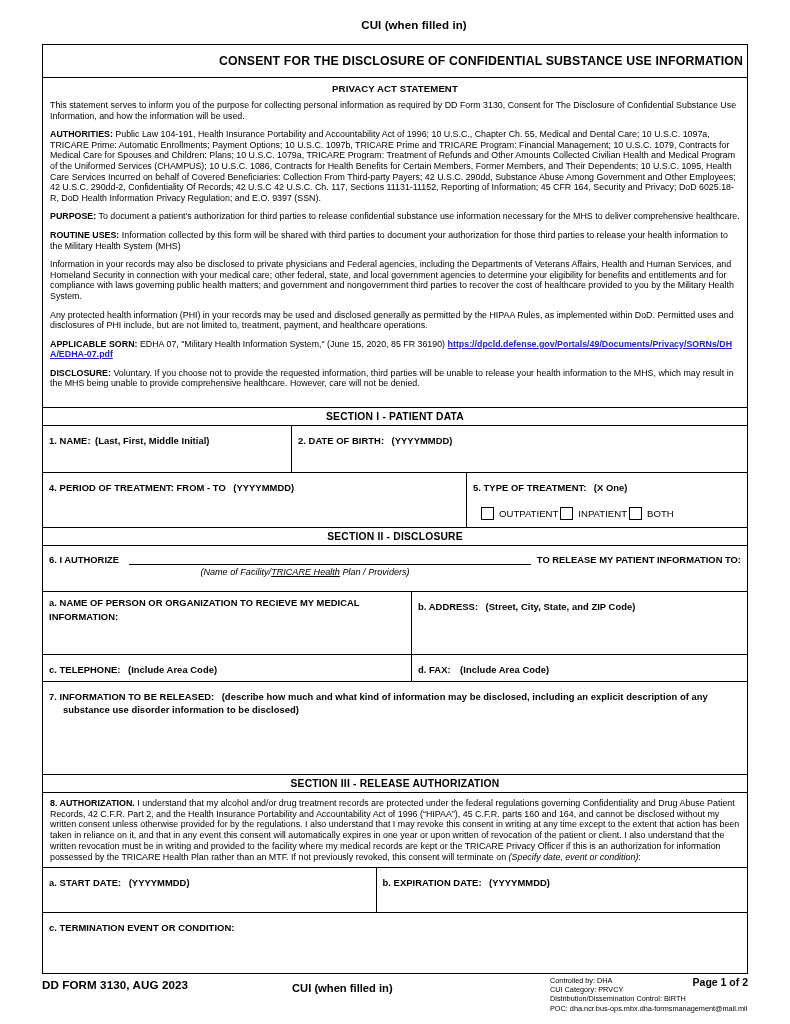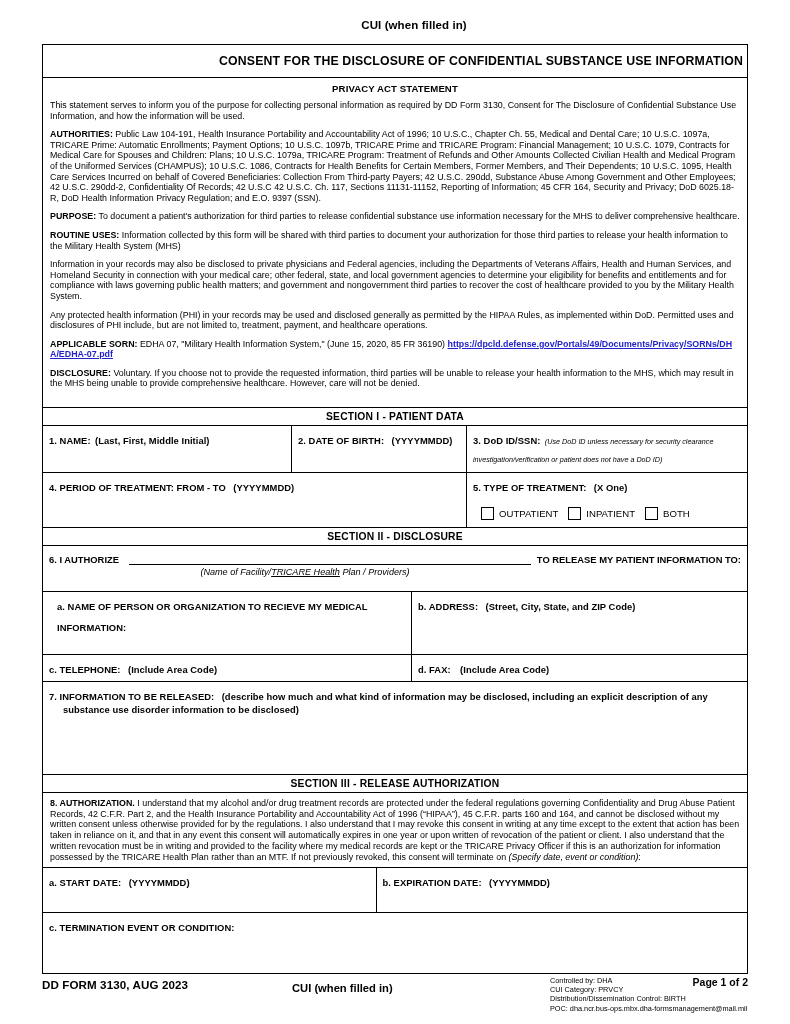--- a/index.html
+++ b/index.html
@@ -149,21 +149,21 @@
     padding-right: 180px;
   }
   .auth-sub u { text-decoration: underline; }
 
   
   .chk-row {
     display: flex;
     align-items: center;
     margin-top: 12px;
     margin-left: 8px;
-    gap: 10px;
+    gap: 2px;
   }
   .chk-item { display: flex; align-items: center; }
   .chk-box {
     width: 13px;
     height: 13px;
     border: 1.4px solid #000;
     box-sizing: border-box;
     margin-right: 5px;
     background: #fff;
   }
@@ -250,24 +250,20 @@
     <div class="section-bar">SECTION I - PATIENT DATA</div>
 
     <div class="row">
       <div class="cell h-name" style="width:248px;">
         <span class="lbl">1. NAME:</span>
         <span class="lbl it">(Last, First, Middle Initial)</span>
       </div>
       <div class="cell h-name" style="width:175px;">
         <span class="lbl">2. DATE OF BIRTH:</span>
         <span class="lbl it" style="padding-left:3px;">(YYYYMMDD)</span>
-      </div>
-      <div class="cell h-name" style="width:280px;">
-        <span class="lbl">3. DoD ID/SSN:</span>
-        <span class="tiny-it">(Use DoD ID unless necessary for security clearance investigation/verification or patient does not have a DoD ID)</span>
       </div>
     </div>
 
     <div class="row">
       <div class="cell h-period" style="width:423px;">
         <span class="lbl">4. PERIOD OF TREATMENT:  FROM - TO</span>
         <span class="lbl it" style="padding-left:3px;">(YYYYMMDD)</span>
       </div>
       <div class="cell h-period" style="width:280px;">
         <span class="lbl">5. TYPE OF TREATMENT:</span>
@@ -295,21 +291,21 @@
       <div class="auth-line">
         <span class="auth-left">6. I AUTHORIZE</span>
         <span class="auth-rule"></span>
         <span class="auth-right">TO RELEASE MY PATIENT INFORMATION TO:</span>
       </div>
       <div class="auth-sub"><span>(Name of Facility/</span><u>TRICARE Health</u><span> Plan / Providers)</span></div>
     </div>
 
     <div class="row">
       <div class="cell h-org" style="width:368px;">
-        <span class="lbl" style="display:block;line-height:21px;margin-left:8px;">a. NAME OF PERSON OR ORGANIZATION TO RECIEVE MY MEDICAL INFORMATION:</span>
+        <span class="lbl" style="display:block;line-height:14px;">a. NAME OF PERSON OR ORGANIZATION TO RECIEVE MY MEDICAL INFORMATION:</span>
       </div>
       <div class="cell h-org" style="width:335px;">
         <span class="lbl">b. ADDRESS:</span>
         <span class="lbl it" style="padding-left:3px;">(Street, City, State, and ZIP Code)</span>
       </div>
     </div>
 
     <div class="row">
       <div class="cell h-tel" style="width:368px;">
         <span class="lbl">c. TELEPHONE:</span>

